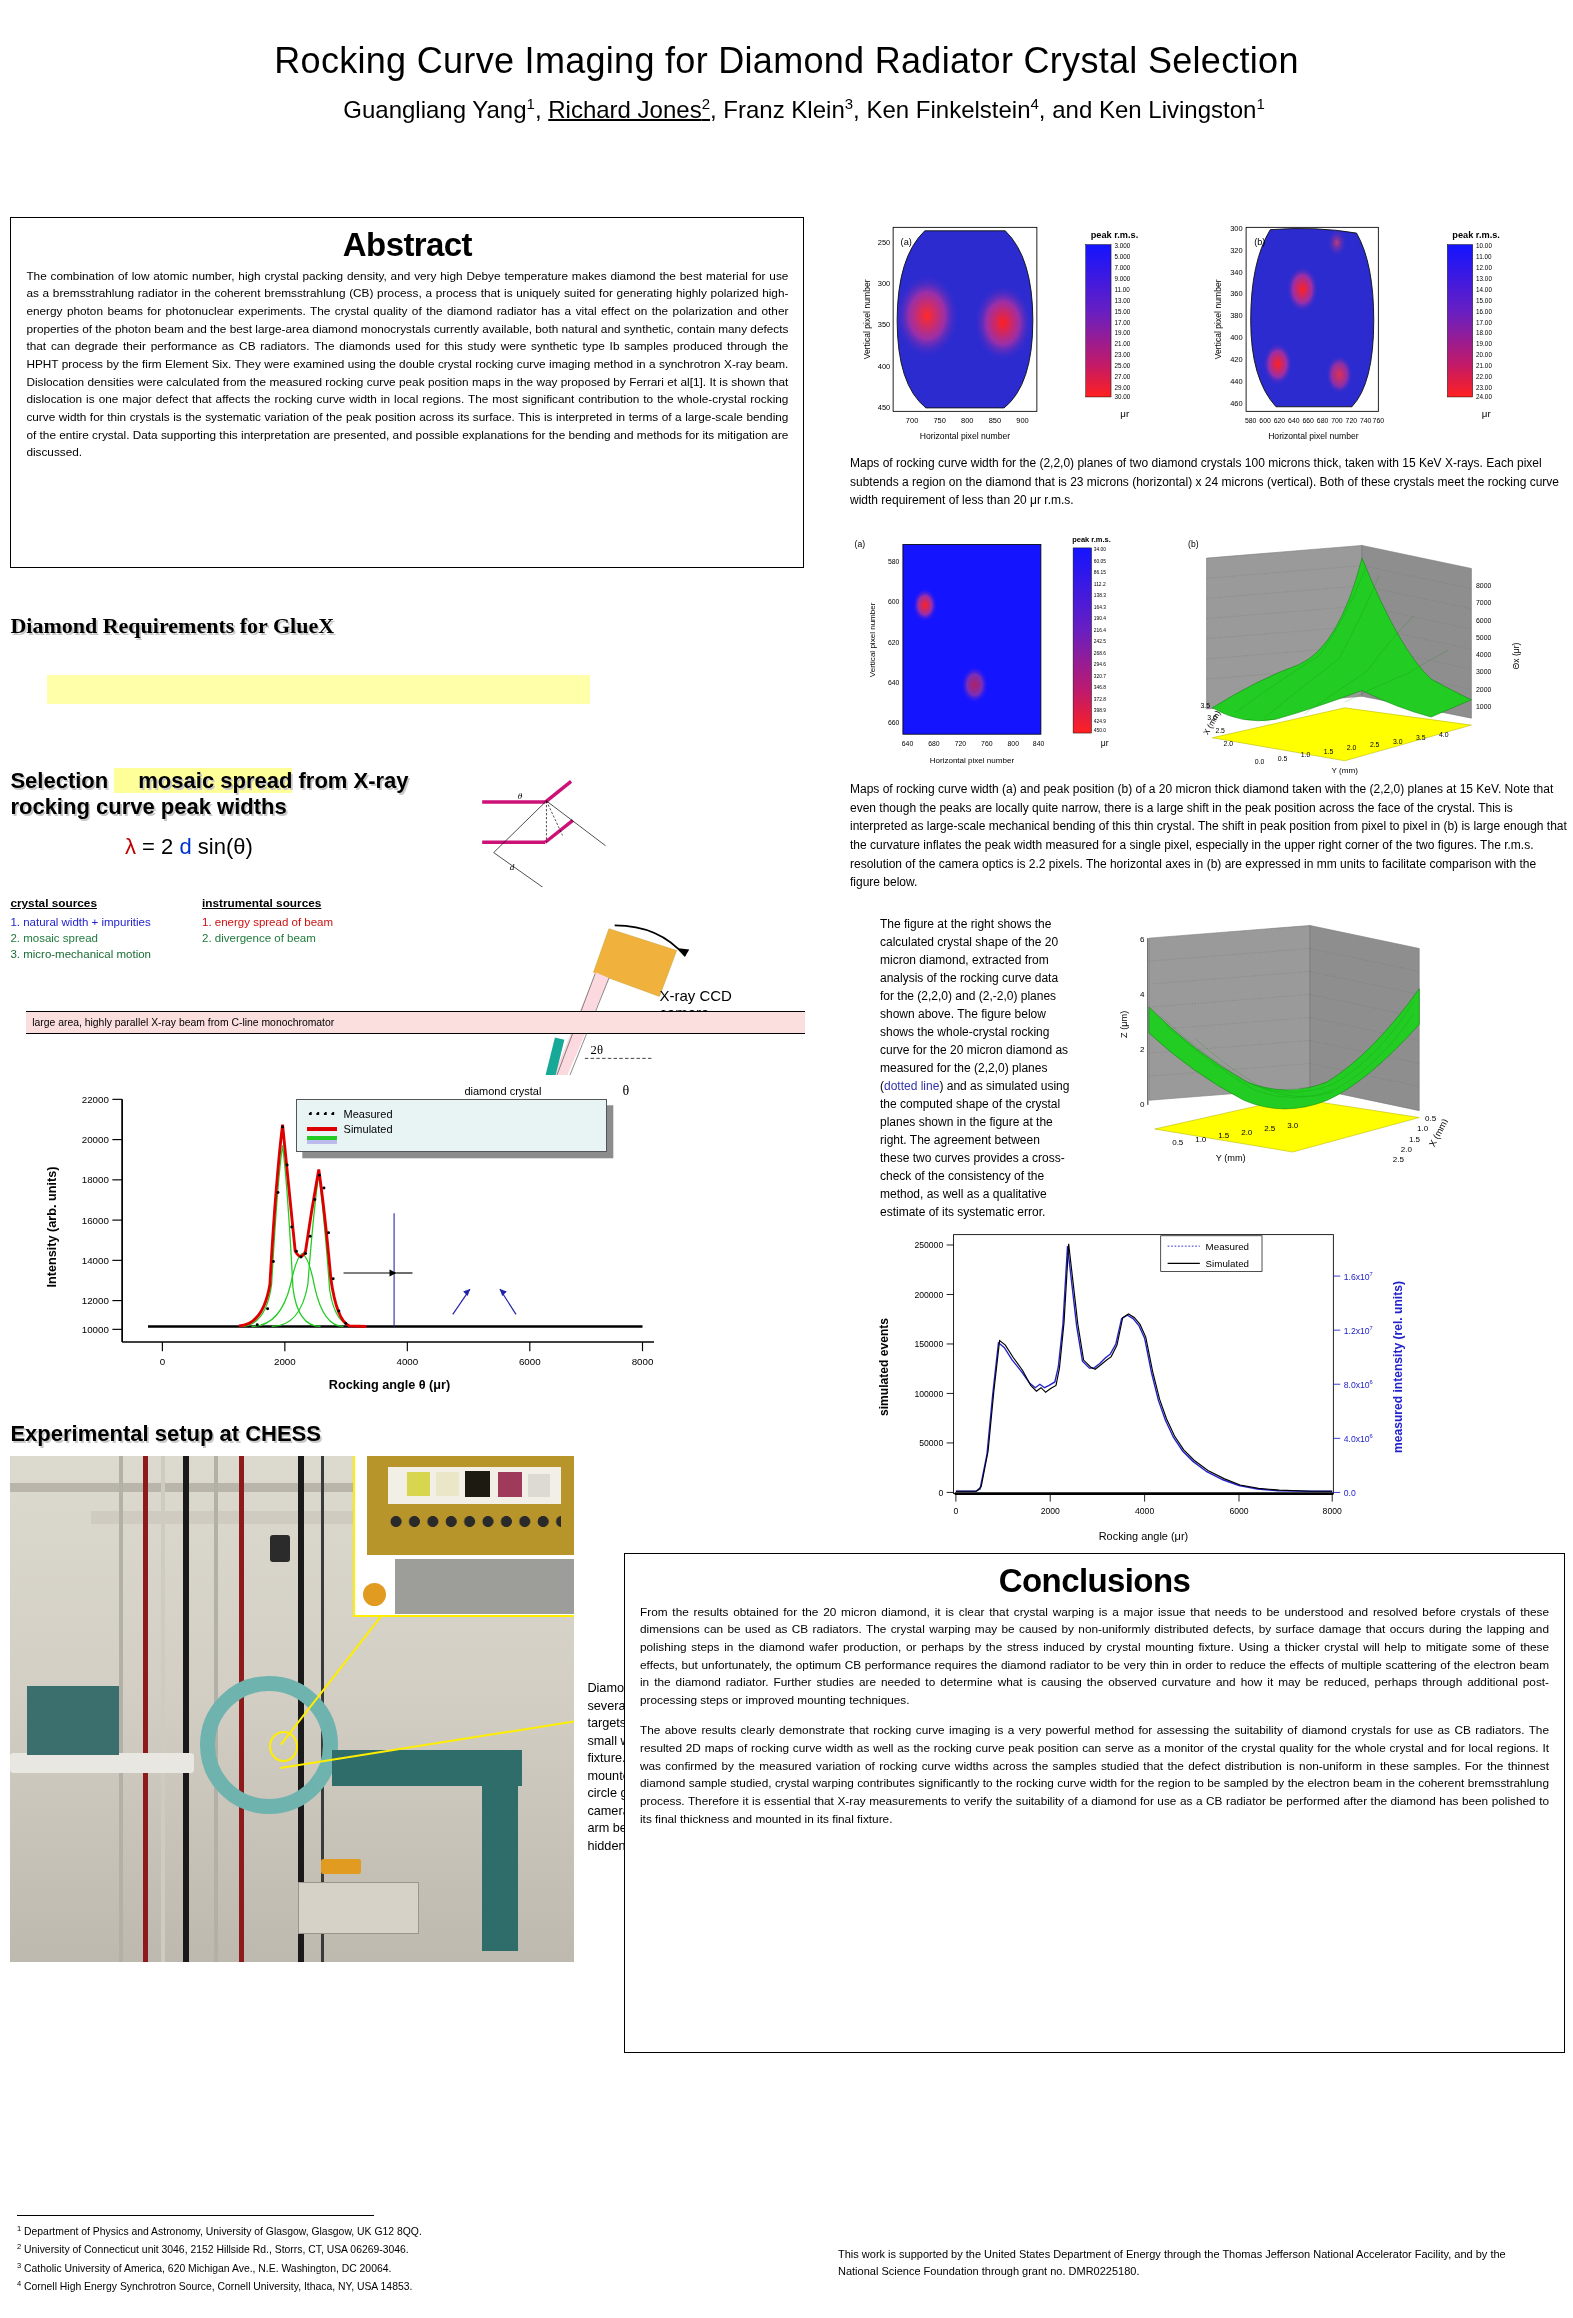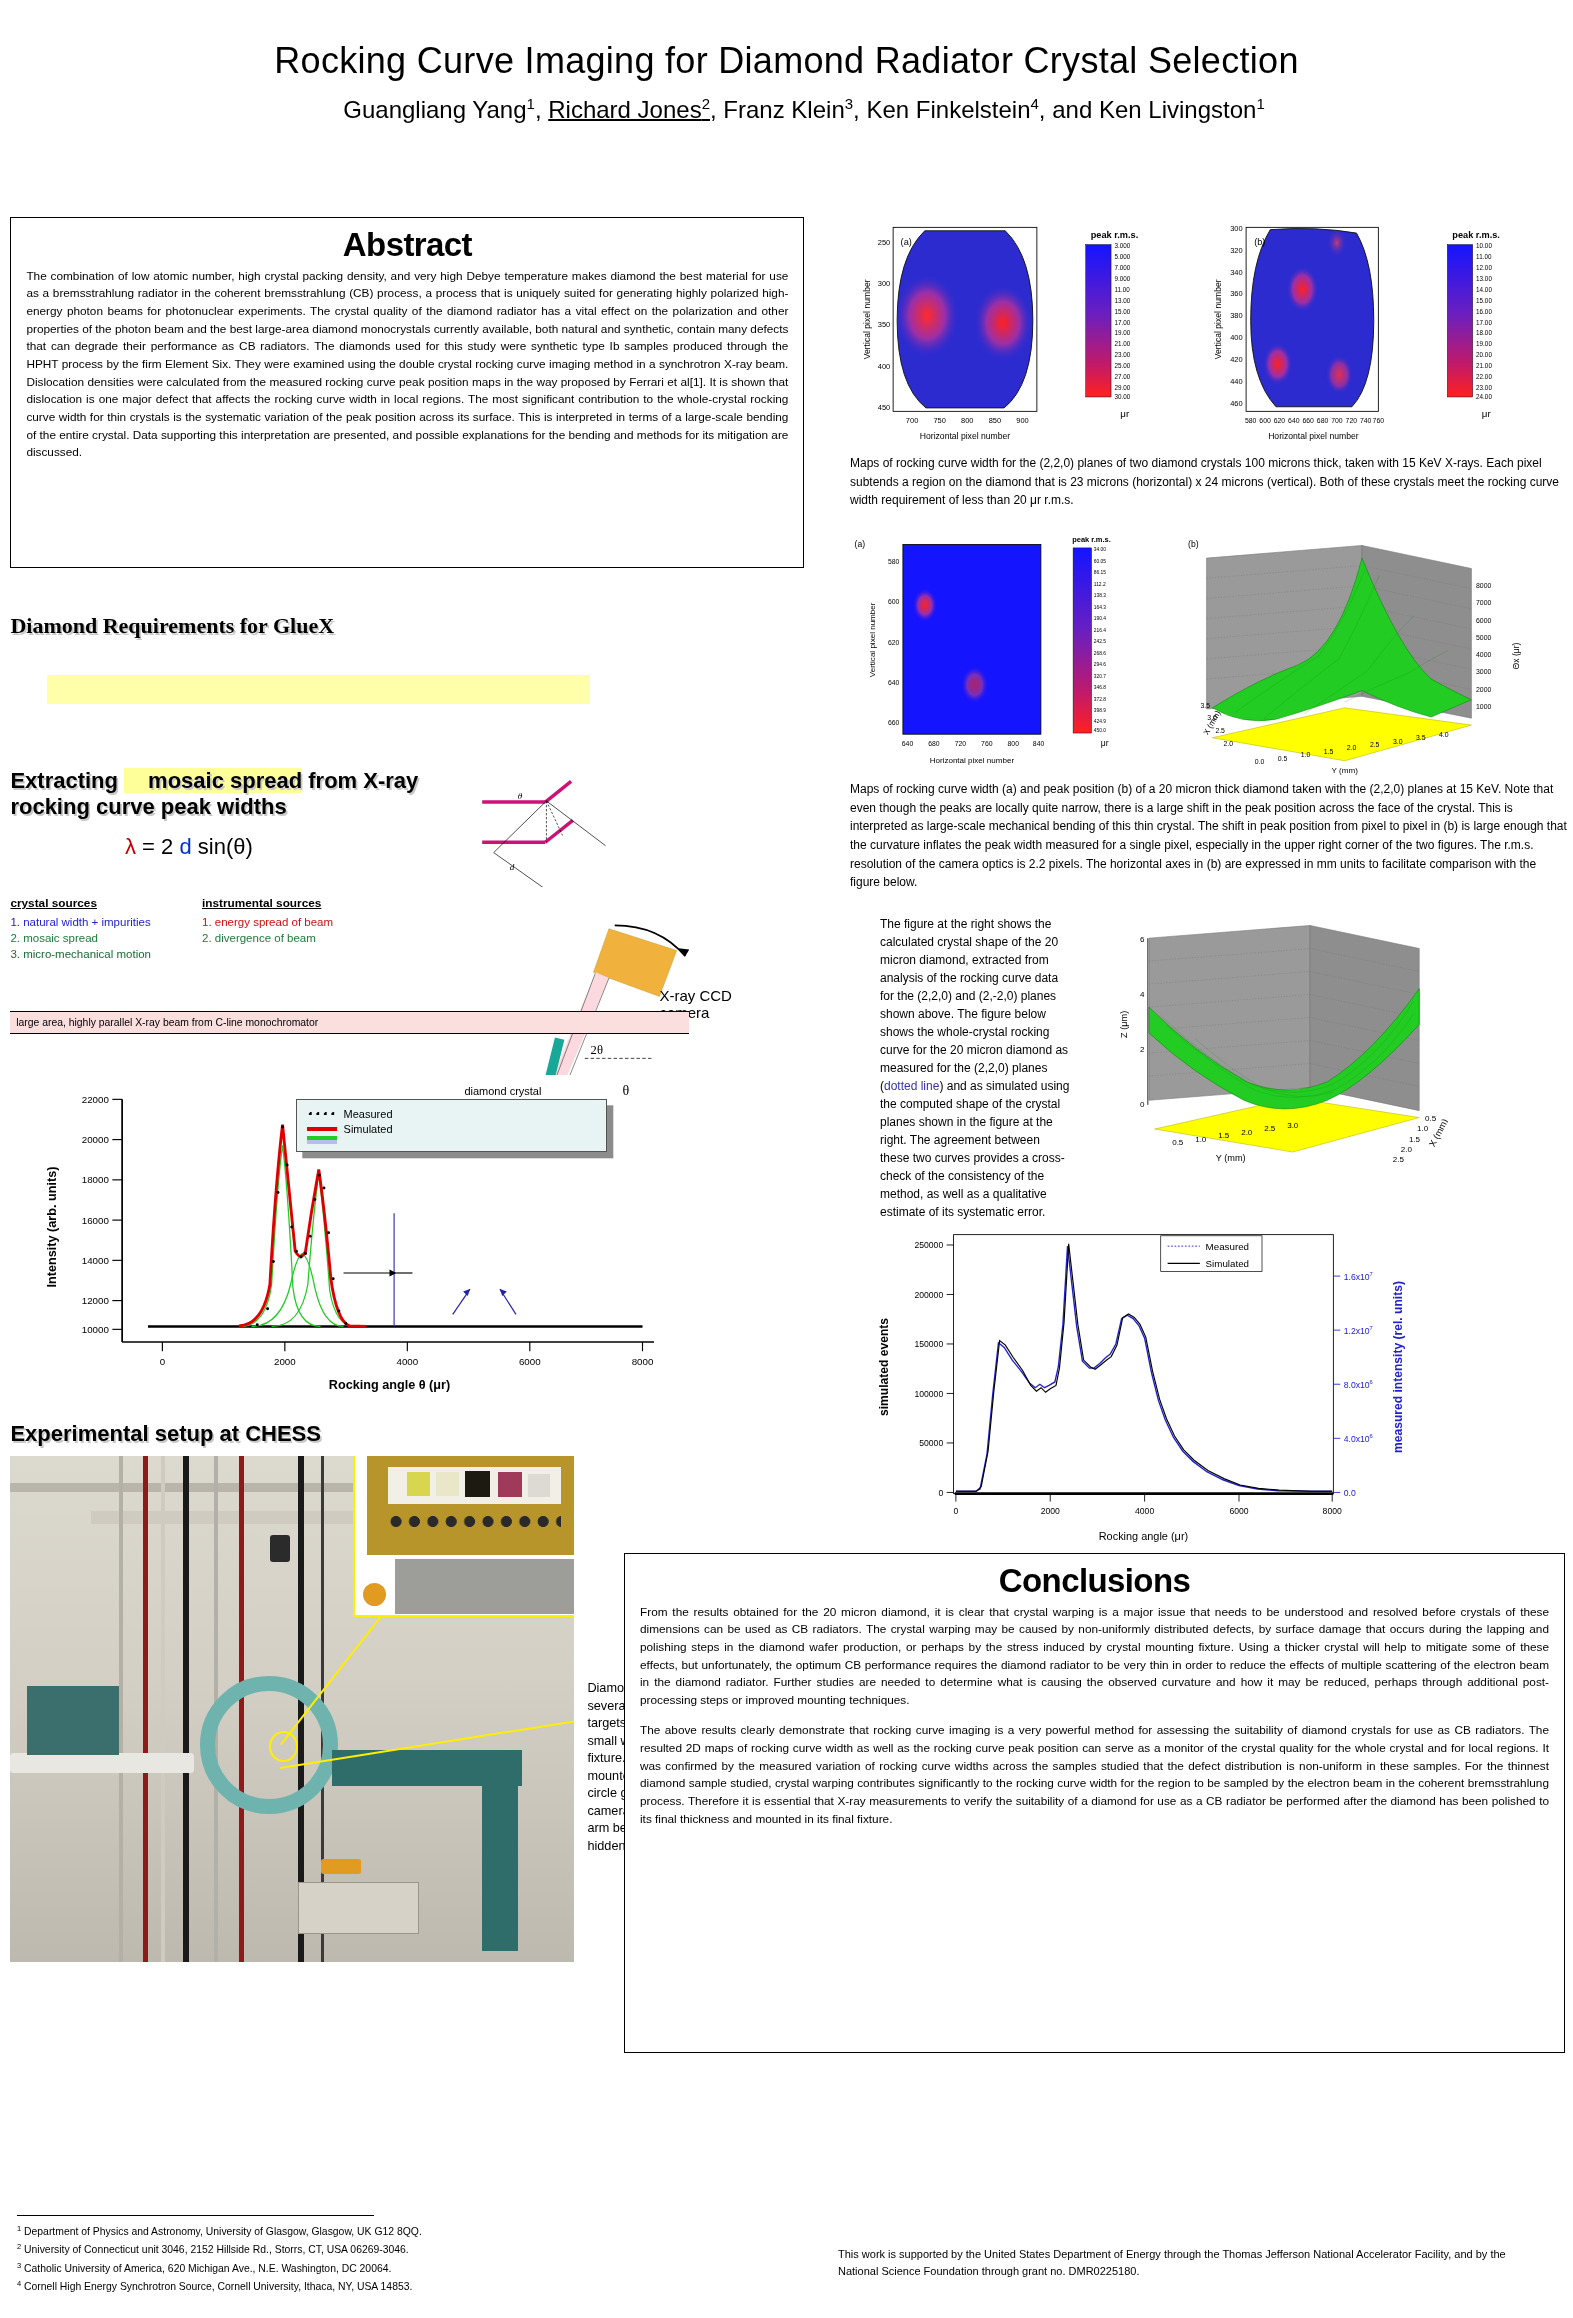--- a/index.html
+++ b/index.html
@@ -55,21 +55,21 @@
   .src-head { font-weight:bold; text-decoration:underline; margin-bottom:5.8px; font-size:11.8px;}
   .src-li { margin:4px 0; }
   .c-blue  { color:#2222cc; }
   .c-green { color:#1f7a3d; }
   .c-red   { color:#cc1111; }
   .c-dgreen{ color:#186b34; }
 
   .beam-strip {
     position:relative; margin-top:15px;
     background:#fbdede; border-top:0.9px solid #000; border-bottom:0.9px solid #000;
-    height:23px; font-size:10.4px; padding:5.2px 0 0 5.8px; width:679px;
+    height:23px; font-size:10.4px; padding:5.2px 0 0 5.8px; width:779px;margin-left:16px;
   }
 
   
   .legend-box {
     position:absolute; background:#e8f4f4; border:0.9px solid #555;
     box-shadow:6.3px 6.3px 0 #8c8c8c;
     padding:7px 9.2px; font-size:11px; line-height:1.32;
   }
   .legend-row { display:flex; align-items:center; gap:7px; }
   .sw { width:30px; height:4px; display:inline-block; }
@@ -125,21 +125,21 @@
       <div class="body-text">The combination of low atomic number, high crystal packing density, and very high Debye temperature makes diamond the best material for use as a bremsstrahlung radiator in the coherent bremsstrahlung (CB) process, a process that is uniquely suited for generating highly polarized high-energy photon beams for photonuclear experiments. The crystal quality of the diamond radiator has a vital effect on the polarization and other properties of the photon beam and the best large-area diamond monocrystals currently available, both natural and synthetic, contain many defects that can degrade their performance as CB radiators. The diamonds used for this study were synthetic type Ib samples produced through the HPHT process by the firm Element Six. They were examined using the double crystal rocking curve imaging method in a synchrotron X-ray beam. Dislocation densities were calculated from the measured rocking curve peak position maps in the way proposed by Ferrari et al[1]. It is shown that dislocation is one major defect that affects the rocking curve width in local regions. The most significant contribution to the whole-crystal rocking curve width for thin crystals is the systematic variation of the peak position across its surface.  This is interpreted in terms of a large-scale bending of the entire crystal.  Data supporting this interpretation are presented, and possible explanations for the bending and methods for its mitigation are discussed.</div>
     </div>
 
     <div style="margin-top:45px;font-family:Liberation Serif, serif;">
       <div class="section-heading">Diamond Requirements for GlueX</div>
       <div class="empty-hl-bar"></div>
     </div>
 
     <div style="margin-top:64px; position:relative;">
       <div class="section-heading">
-        <span>Extracting </span><span class="hl">mosaic spread</span><span> from X-ray</span>
+        <span>Selection </span><span class="hl">mosaic spread</span><span> from X-ray</span>
         <div>rocking curve peak widths</div>
       </div>
 
       <div class="bragg-eq" style="width:357px;">
         <span class="lam">λ</span><span> = 2 </span><span class="dd">d</span><span> sin(θ)</span>
       </div>
 
       <svg width="173" height="109" style="position:absolute; left:466px; top:10.4px;" viewBox="0 0 300 190">
         <line x1="10" y1="42" x2="120" y2="42" stroke="#cc1177" stroke-width="6"></line>
         <line x1="10" y1="112" x2="120" y2="112" stroke="#cc1177" stroke-width="6"></line>

